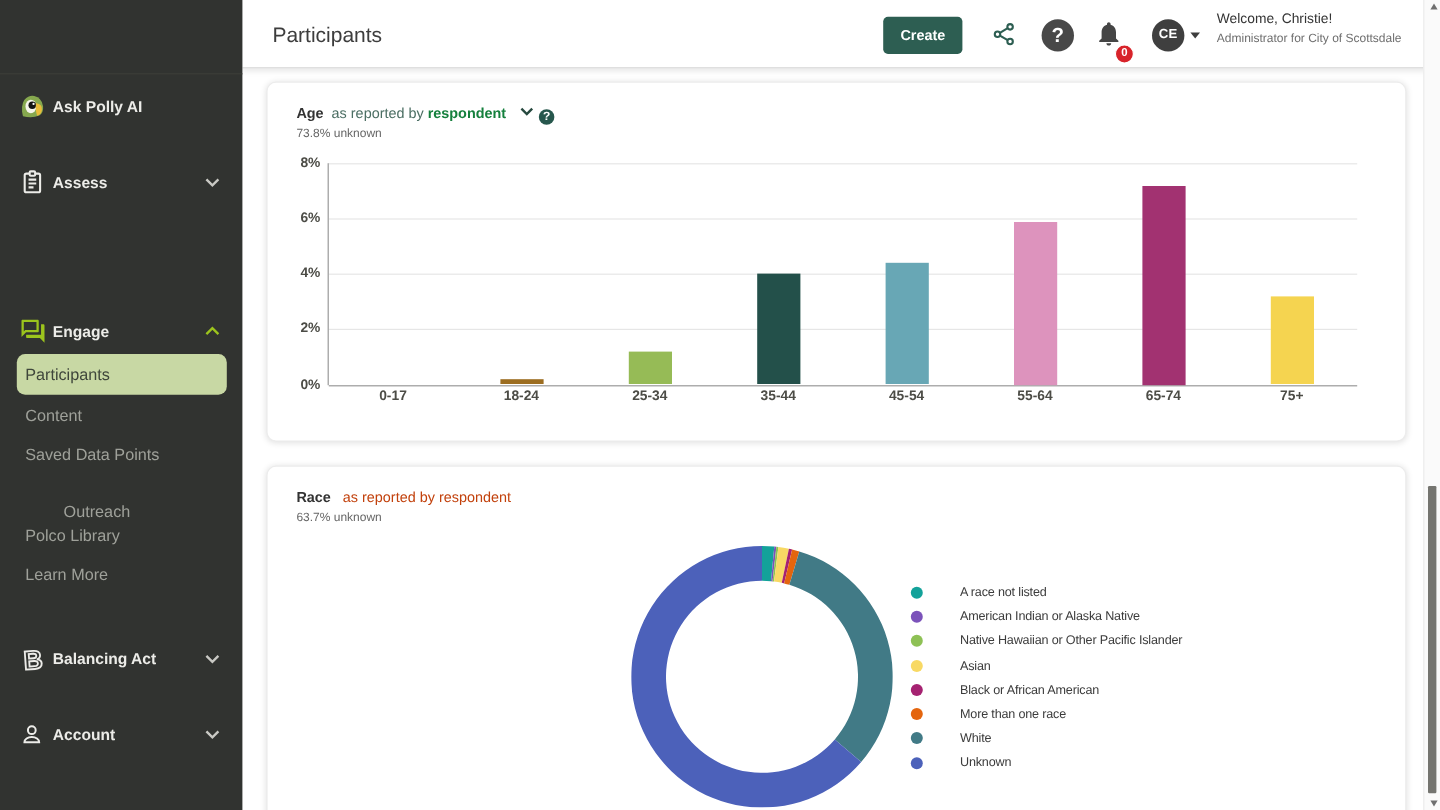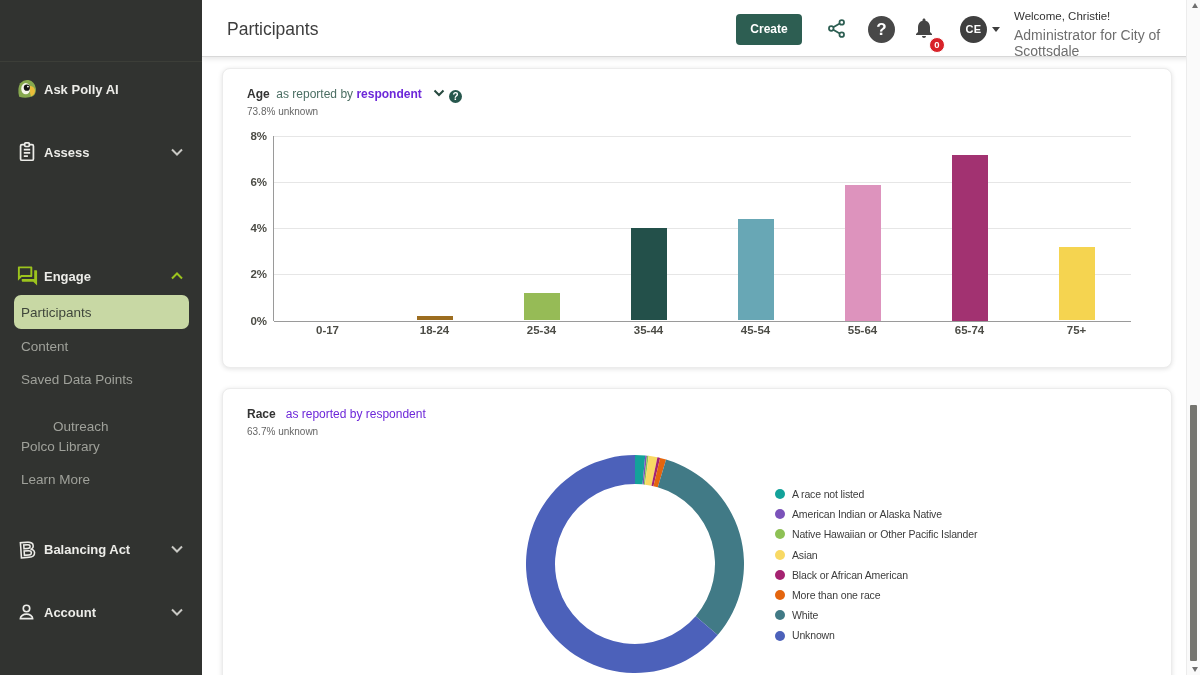--- a/index.html
+++ b/index.html
@@ -24,42 +24,42 @@
 .topbar { position:absolute; left:202px; top:0; width:998px; height:57px; background:#fff; border-bottom:1px solid #d8d8d8; box-shadow:0 2px 5px rgba(0,0,0,0.10); z-index:4; }
 .title { position:absolute; left:25px; top:19px; font-size:17.5px; color:#3d3d3d; }
 .btn-create { position:absolute; left:534px; top:14px; width:66px; height:31px; background:#2d5e52; border-radius:4px; color:#fff; font-size:12px; font-weight:bold; text-align:center; line-height:31px; }
 .share { position:absolute; left:624px; top:18px; }
 .helpc { position:absolute; left:666px; top:16px; width:27px; height:27px; border-radius:50%; background:#484848; color:#fff; font-size:17px; font-weight:bold; text-align:center; line-height:27px; }
 .bell { position:absolute; left:710px; top:16px; }
 .badge { position:absolute; left:727px; top:37px; width:16px; height:16px; border-radius:50%; background:#d8232a; border:1.5px solid #fff; color:#fff; font-size:9.5px; font-weight:bold; text-align:center; line-height:13px; }
 .avatar { position:absolute; left:758px; top:16px; width:27px; height:27px; border-radius:50%; background:#3f3f3f; color:#fff; font-size:11px; font-weight:bold; text-align:center; line-height:27px; letter-spacing:0.3px; }
 .caret { position:absolute; left:790px; top:27px; width:0; height:0; border-left:4.5px solid transparent; border-right:4.5px solid transparent; border-top:5.5px solid #3d3d3d; }
 .welcome { position:absolute; left:812px; top:10px; font-size:11.5px; color:#333; }
-.admin { position:absolute; left:812px; top:27px; font-size:14px; color:#6e6e6e; }
+.admin { position:absolute; left:812px; top:27px; font-size:10px; color:#6e6e6e; }
 
 
 .card { position:absolute; background:#fff; border:1px solid #ececec; border-radius:8px; box-shadow:0 1px 5px rgba(0,0,0,0.12); }
 .card1 { left:222px; top:68px; width:950px; height:300px; }
 .card2 { left:222px; top:388px; width:950px; height:330px; }
 .ctitle { position:absolute; left:24px; top:86px; font-size:12px; color:#333; font-weight:bold; white-space:nowrap; }
 .ctitle .mid { font-weight:normal; color:#4b6e63; }
-.ctitle .resp { color:#6d28d9; }
+.ctitle .resp { color:#15803d; }
 .csub { position:absolute; left:24px; font-size:10px; color:#666; }
 
 
 .gline { position:absolute; left:51px; width:857px; height:1px; background:#e6e6e6; }
 .axis-x { position:absolute; left:51px; width:857px; height:1px; background:#9a9a9a; }
 .axis-y { position:absolute; left:50px; top:67px; width:1px; height:185px; background:#9a9a9a; }
 .ylab { position:absolute; width:40px; text-align:right; font-size:11.5px; font-weight:bold; color:#4c4c46; transform:translateY(-50%); }
 .xlab { position:absolute; width:80px; text-align:center; font-size:11.5px; font-weight:bold; color:#4c4c46; }
 .bar { position:absolute; width:36px; }
 
 
 .donut { position:absolute; left:303px; top:66px; width:218px; height:218px; }
-.leg { position:absolute; left:552px; transform:translateY(-50%); display:flex; align-items:center; }
+.leg { position:absolute; left:536px; transform:translateY(-50%); display:flex; align-items:center;gap:24px; }
 .leg i { width:10px; height:10px; border-radius:50%; margin-right:7px; flex:none; }
 .leg span { font-size:10.5px; letter-spacing:-0.15px; color:#3c3c3c; white-space:nowrap; }
 
 
 .sbtrack { position:absolute; right:0; top:0; width:14px; height:675px; background:#fafafa; border-left:1px solid #ececec; z-index:9; }
 .sbthumb { position:absolute; left:3px; top:405px; width:7px; height:256px; background:#757570; border-radius:1px; }
 .sarrow { position:absolute; left:5px; width:0; height:0; border-left:3.5px solid transparent; border-right:3.5px solid transparent; }
 .sarrow.up { top:3px; border-bottom:5px solid #6f6f6f; }
 .sarrow.down { bottom:3px; border-top:5px solid #6f6f6f; }
 </style>
@@ -189,21 +189,21 @@
   <div class="xlab" style="left:171.5px; top:255px;">18-24</div>
   <div class="xlab" style="left:278.5px; top:255px;">25-34</div>
   <div class="xlab" style="left:385.5px; top:255px;">35-44</div>
   <div class="xlab" style="left:492.5px; top:255px;">45-54</div>
   <div class="xlab" style="left:599.5px; top:255px;">55-64</div>
   <div class="xlab" style="left:706.5px; top:255px;">65-74</div>
   <div class="xlab" style="left:813.5px; top:255px;">75+</div>
 </div>
 
 <div class="card card2">
-  <div class="ctitle" style="left:24px; top:18px;">Race&nbsp;&nbsp; <span style="font-weight:normal;color:#6d28d9;">as reported by respondent</span></div>
+  <div class="ctitle" style="left:24px; top:18px;">Race&nbsp;&nbsp; <span style="font-weight:normal;color:#c2410c;">as reported by respondent</span></div>
   <div class="csub" style="top:37px;">63.7% unknown</div>
   <svg class="donut" viewBox="0 0 218 218">
 <path d="M109.00 0.00 A109 109 0 0 1 119.26 0.48 L116.53 29.36 A80 80 0 0 0 109.00 29.00 Z" fill="#13a29a"></path>
 <path d="M119.26 0.48 A109 109 0 0 1 120.96 0.66 L117.78 29.48 A80 80 0 0 0 116.53 29.36 Z" fill="#7b52ba"></path>
 <path d="M120.96 0.66 A109 109 0 0 1 122.66 0.86 L119.03 29.63 A80 80 0 0 0 117.78 29.48 Z" fill="#8ec155"></path>
 <path d="M122.66 0.86 A109 109 0 0 1 131.44 2.33 L125.47 30.71 A80 80 0 0 0 119.03 29.63 Z" fill="#f8d964"></path>
 <path d="M131.44 2.33 A109 109 0 0 1 134.11 2.93 L127.43 31.15 A80 80 0 0 0 125.47 30.71 Z" fill="#a52271"></path>
 <path d="M134.11 2.93 A109 109 0 0 1 140.07 4.52 L131.80 32.32 A80 80 0 0 0 127.43 31.15 Z" fill="#e4650e"></path>
 <path d="M140.07 4.52 A109 109 0 0 1 191.66 180.05 L169.67 161.15 A80 80 0 0 0 131.80 32.32 Z" fill="#417a86"></path>
 <path d="M191.66 180.05 A109 109 0 1 1 109.00 0.00 L109.00 29.00 A80 80 0 1 0 169.67 161.15 Z" fill="#4c61ba"></path>

